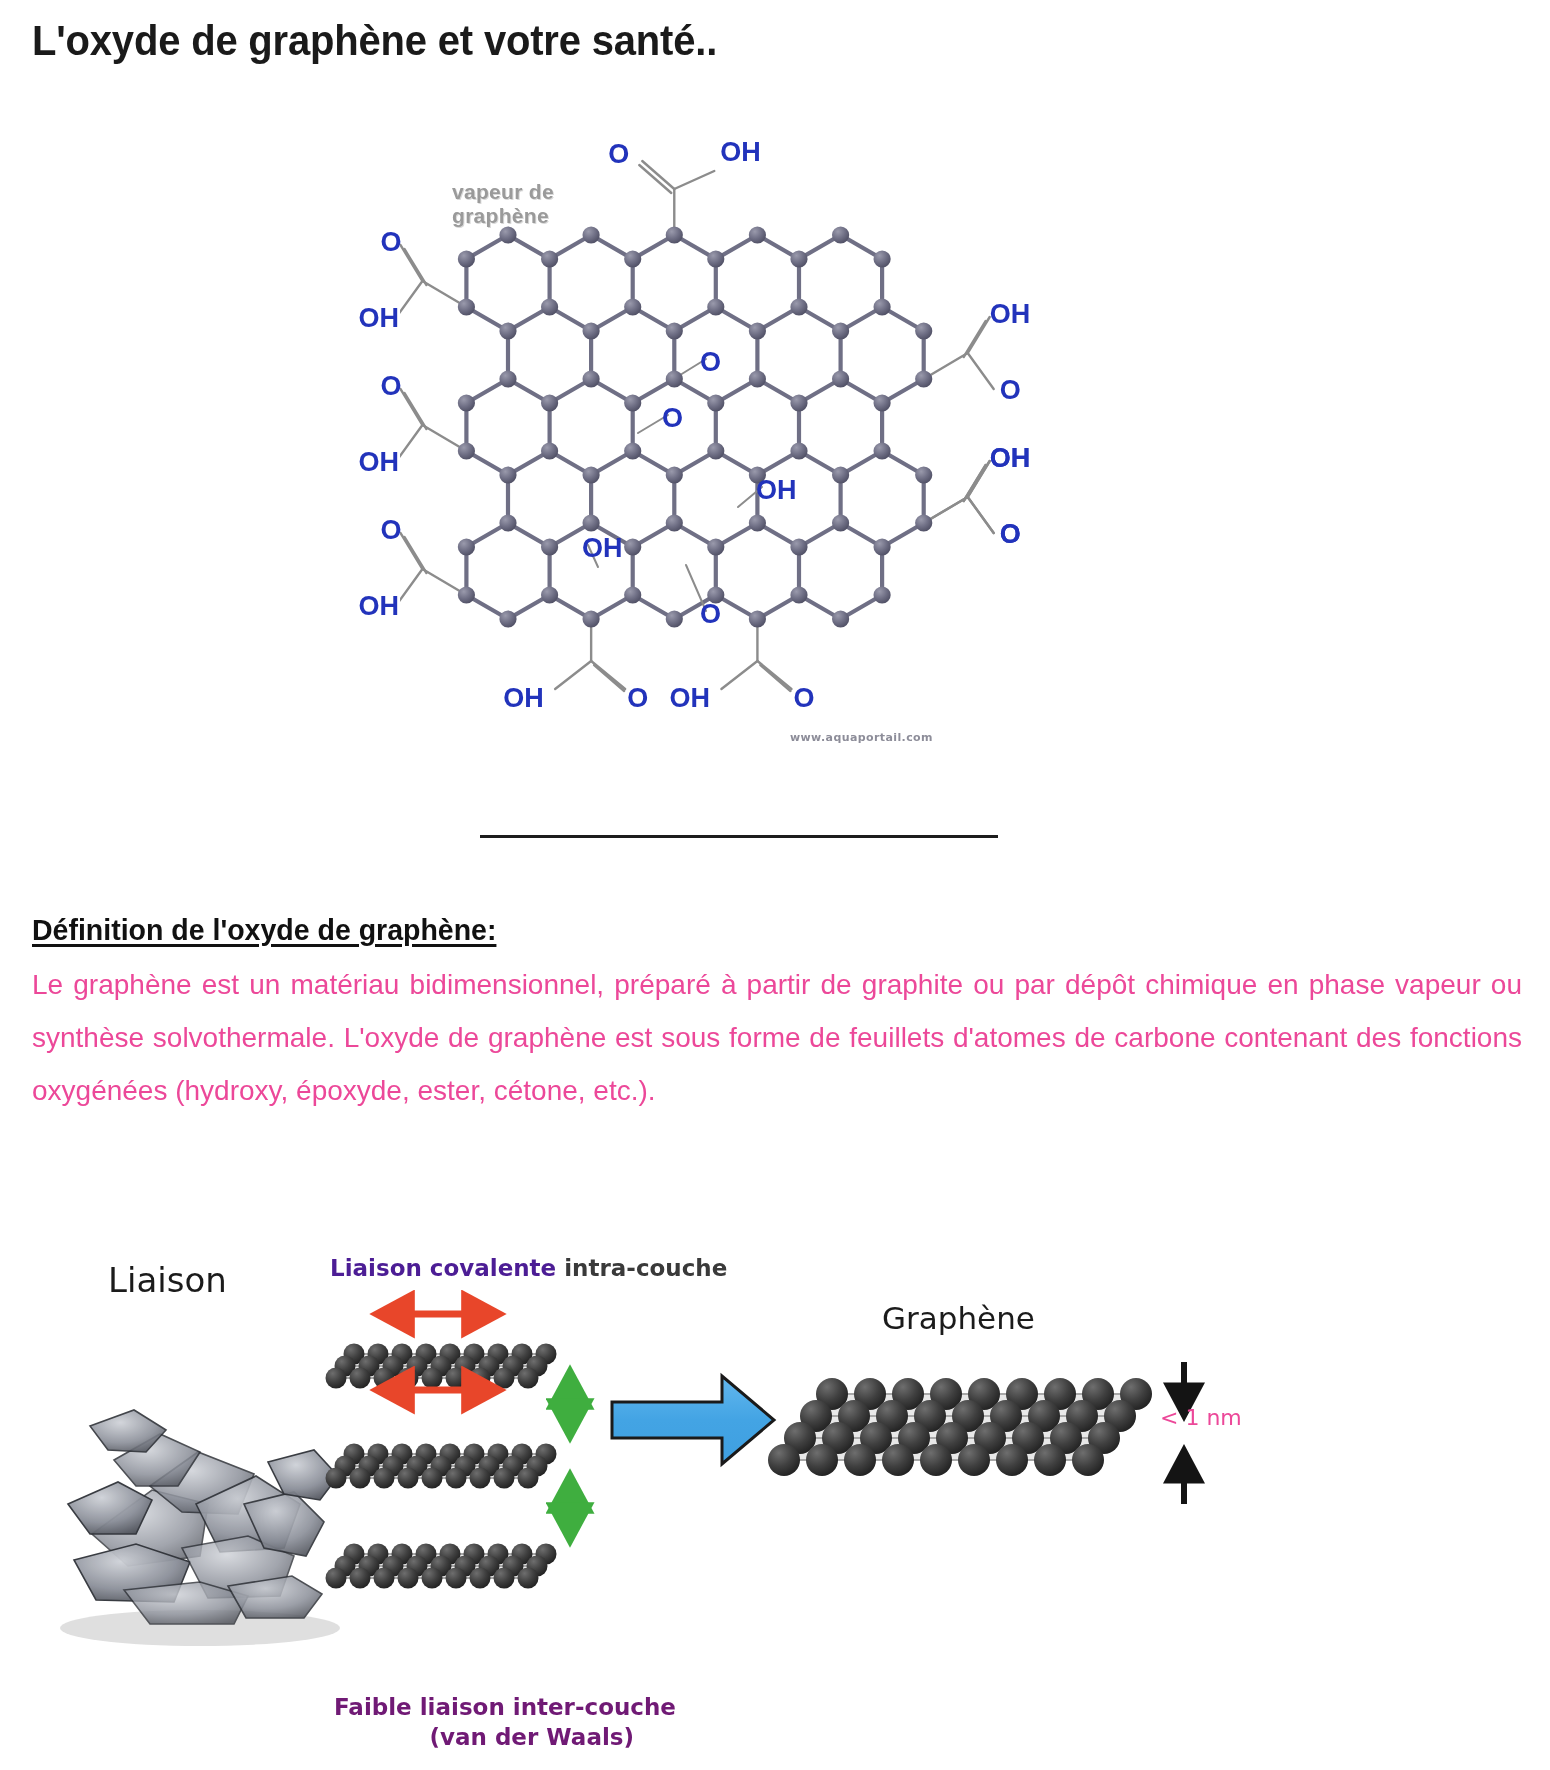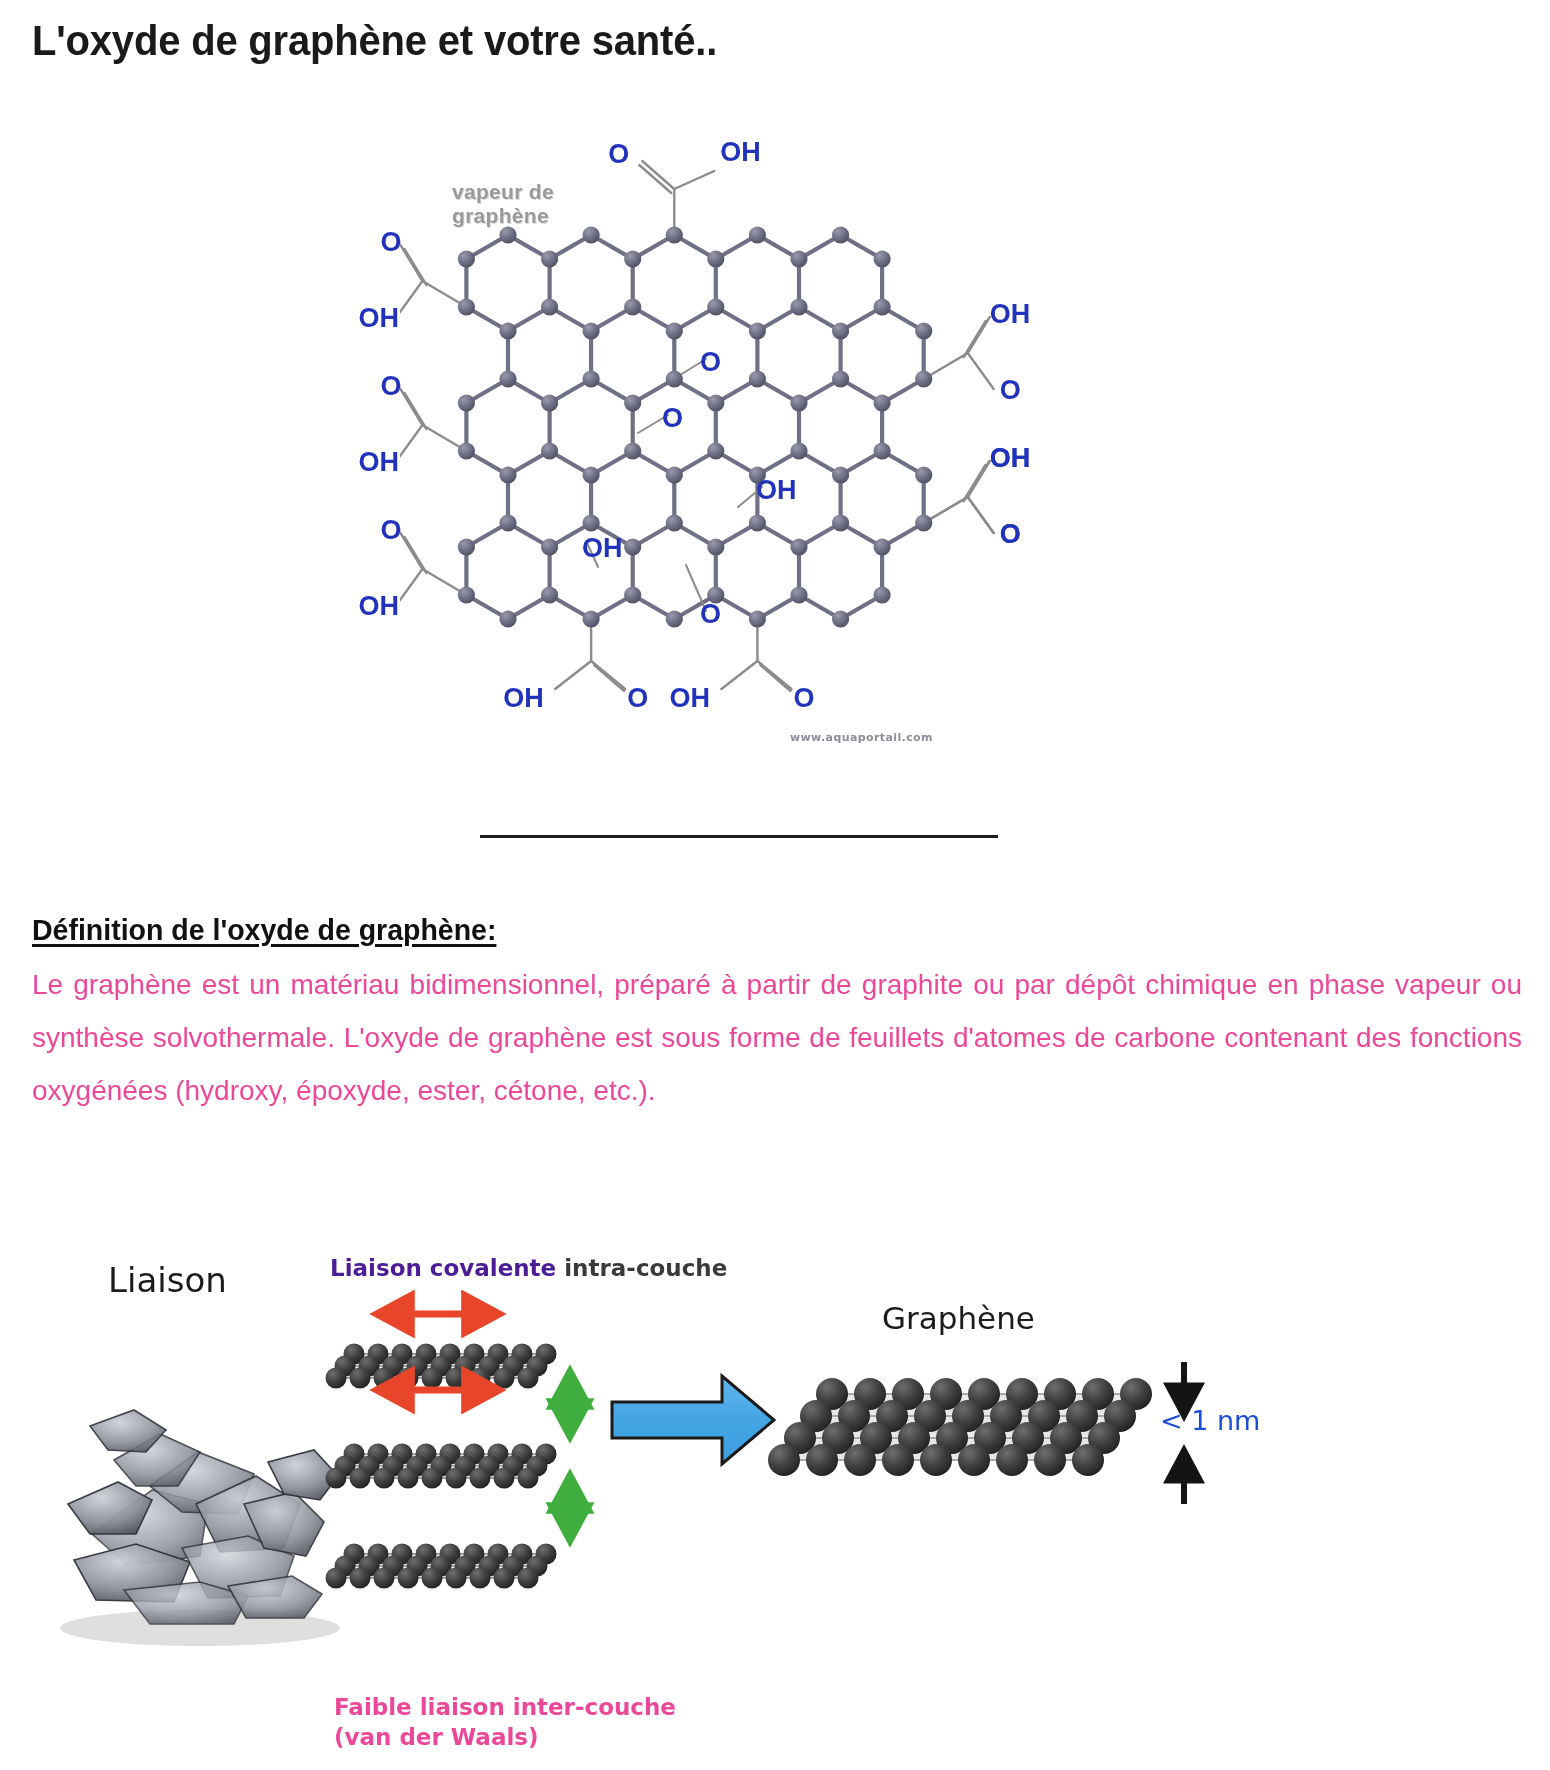--- a/index.html
+++ b/index.html
@@ -135,31 +135,31 @@
     font-weight: bold;
     font-family: "DejaVu Sans", sans-serif;
   }
   .lbl-intra .red { color: #4c1d95; }
   .lbl-intra .dark { color: #3a3a3a; font-weight: bold; margin-top: 13px; }
   .lbl-inter {
     left: 334px;
     top: 1692px;
     font-size: 23px;
     font-weight: bold;
-    color: #ec4899;
+    color: #701a75;
     font-family: "DejaVu Sans", sans-serif;
     line-height: 30px;
-    text-align: left;
+    text-align: right;
     width: 300px;
   }
   .lbl-nm {
     left: 1160px;
     top: 1405px;
-    font-size: 27px;
-    color: #1d4ed8;
+    font-size: 22px;
+    color: #ec4899;
     font-family: "DejaVu Sans", sans-serif;
   }
 </style>
 </head>
 <body>
 
 <div class="page-title">L'oxyde de graphène et votre santé..</div>
 
 <div id="go-figure">
   <svg width="620" height="620" viewBox="0 0 620 620" xmlns="http://www.w3.org/2000/svg">

